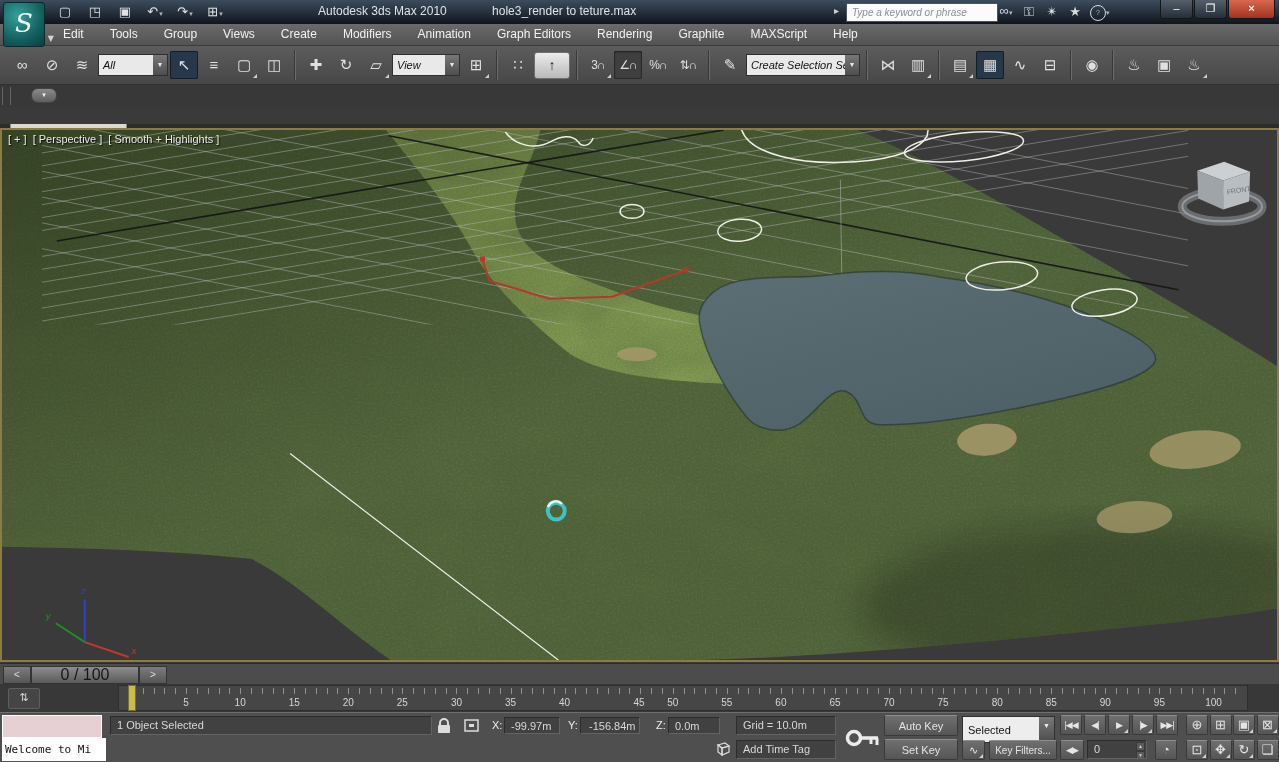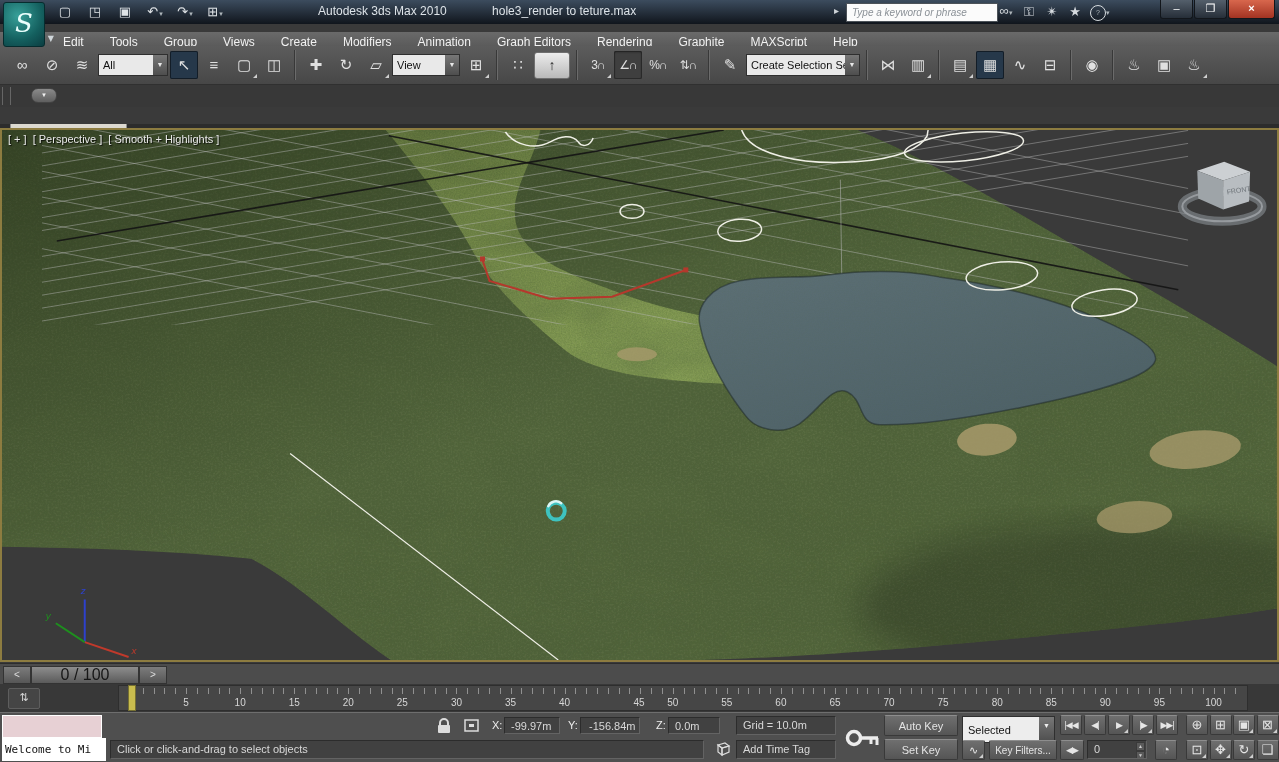--- a/index.html
+++ b/index.html
@@ -27,39 +27,39 @@
   .ticon{color:#d6dbdf;font-size:13px;line-height:18px;min-width:16px;text-align:center;}
   .ticon span{font-size:7px;color:#aeb6bb;}
   .help-circ{display:inline-block;width:14px;height:14px;border:1.5px solid #d6dbdf;border-radius:50%;
     font-size:10px;line-height:14px;text-align:center;}
   #winbtns{position:absolute;right:4px;top:0;display:flex;}
   .winbtn{width:31px;height:18px;border:1px solid #12161b;border-top:none;color:#fff;font-size:11px;
     line-height:17px;text-align:center;background:linear-gradient(180deg,#59playback,#2e3742);
     background:linear-gradient(180deg,#545f6b,#262e38);border-radius:0 0 3px 3px;margin-left:1px;}
   .winbtn.close{width:45px;background:linear-gradient(180deg,#d8674d,var(--close_red));font-weight:bold;}
   
-  #menubar{position:absolute;left:0;top:32px;width:1279px;height:22px;display:flex;align-items:center;
+  #menubar{position:absolute;left:0;top:24px;width:1279px;height:22px;display:flex;align-items:center;
     padding-left:50px;box-sizing:border-box;gap:0;
     background:linear-gradient(180deg,#6a6a6a,#535353);border-bottom:1px solid #3c3c3c;}
   .menu-item{color:#f2f2f2;font-size:12px;padding:0 13px;line-height:21px;}
   
   #toolbar{position:absolute;left:0;top:46px;width:1279px;height:39px;display:flex;align-items:center;
     padding-left:8px;box-sizing:border-box;gap:2px;
     background:linear-gradient(180deg,#5c5c5c,#474747);border-bottom:1px solid #303030;}
   .tb-btn{position:relative;width:28px;height:28px;color:#e0e0e0;font-size:15px;line-height:28px;
     text-align:center;border-radius:2px;flex:none;}
   .tb-btn.small2{font-size:12px;letter-spacing:-1px;}
   .tb-btn.active{background:var(--selection_highlight);box-shadow:inset 0 0 0 1px #131d27;}
   .tb-btn.pressed{background:#3f3f3f;box-shadow:inset 0 1px 2px #222, inset 0 0 0 1px #2c2c2c;}
   .tb-btn.keycap{width:34px;height:25px;line-height:25px;background:linear-gradient(180deg,#ececec,#b9b9b9);
     color:#2a2a2a;border:1px solid #6f6f6f;border-radius:3px;font-size:14px;}
   .tb-sep{width:1px;height:30px;background:#383838;border-right:1px solid #6b6b6b;margin:0 4px;flex:none;}
   .tb-dd{height:20px;background:#e9e9e9;border:1px solid #2f2f2f;display:flex;align-items:center;flex:none;
     font-size:11px;color:#111;}
-  .tb-dd .tb-dd-val{flex:1;padding:0 4px;white-space:nowrap;overflow:hidden;}
+  .tb-dd .tb-dd-val{flex:1;padding:0 4px;white-space:nowrap;overflow:hidden;font-style:italic;}
   .tb-dd .tb-dd-arrow{width:14px;height:100%;background:linear-gradient(180deg,#777,#4e4e4e);
     color:#e8e8e8;font-size:7px;line-height:20px;text-align:center;}
   .fly{position:absolute;right:1px;bottom:1px;width:0;height:0;
     border-left:4px solid transparent;border-bottom:4px solid #cfcfcf;}
   
   #ribbonrow{position:absolute;left:0;top:85px;width:1279px;height:22px;background:var(--ribbon_bg);
     display:flex;align-items:flex-end;}
   #ribbon-grip{width:7px;height:18px;margin:0 4px 2px 2px;border-left:1px solid #666;border-right:1px solid #666;}
   .rtab{height:21px;line-height:21px;padding:0 24px;font-size:12px;color:#e6e6e6;flex:none;}
   .rtab.active{background:linear-gradient(180deg,#ececec,#c6c6c6);color:#1d1d1d;border-radius:2px 2px 0 0;}
@@ -515,21 +515,21 @@
         <div class="tlabel" style="left: 1028.42px;">95</div>
         <div class="tlabel" style="left: 1082.5px;">100</div>
         <div id="frame-marker" style="left: 9px;"></div>
       </div>
   </div>
 
   <div id="statusbar">
     <div class="abs" id="listener-pink" style="left:2px;top:2px;width:98px;height:21px;"></div>
     <div class="abs" id="listener-white" style="left:2px;top:25px;width:98px;height:21px;">Welcome to Mi</div>
 
-    <div class="abs sunken" style="left:110px;top:27px;width:594px;height:19px;">Click or click-and-drag to select objects</div>
+    <div class="abs sunken" style="left:110px;top:3px;width:322px;height:19px;">1 Object Selected</div>
 
     <svg class="abs" style="left:436px;top:4px;" width="16" height="17">
       <rect x="2" y="8" width="12" height="8" rx="1" fill="#dcdcdc"></rect>
       <path d="M4,8 V6 a4,4 0 0 1 8,0 V8" fill="none" stroke="#dcdcdc" stroke-width="2"></path>
     </svg>
     <svg class="abs" style="left:462px;top:4px;" width="20" height="17">
       <rect x="3" y="3" width="13" height="11" fill="none" stroke="#dcdcdc" stroke-width="1.5"></rect>
       <rect x="7" y="7" width="5" height="3" fill="#dcdcdc"></rect>
     </svg>
 

